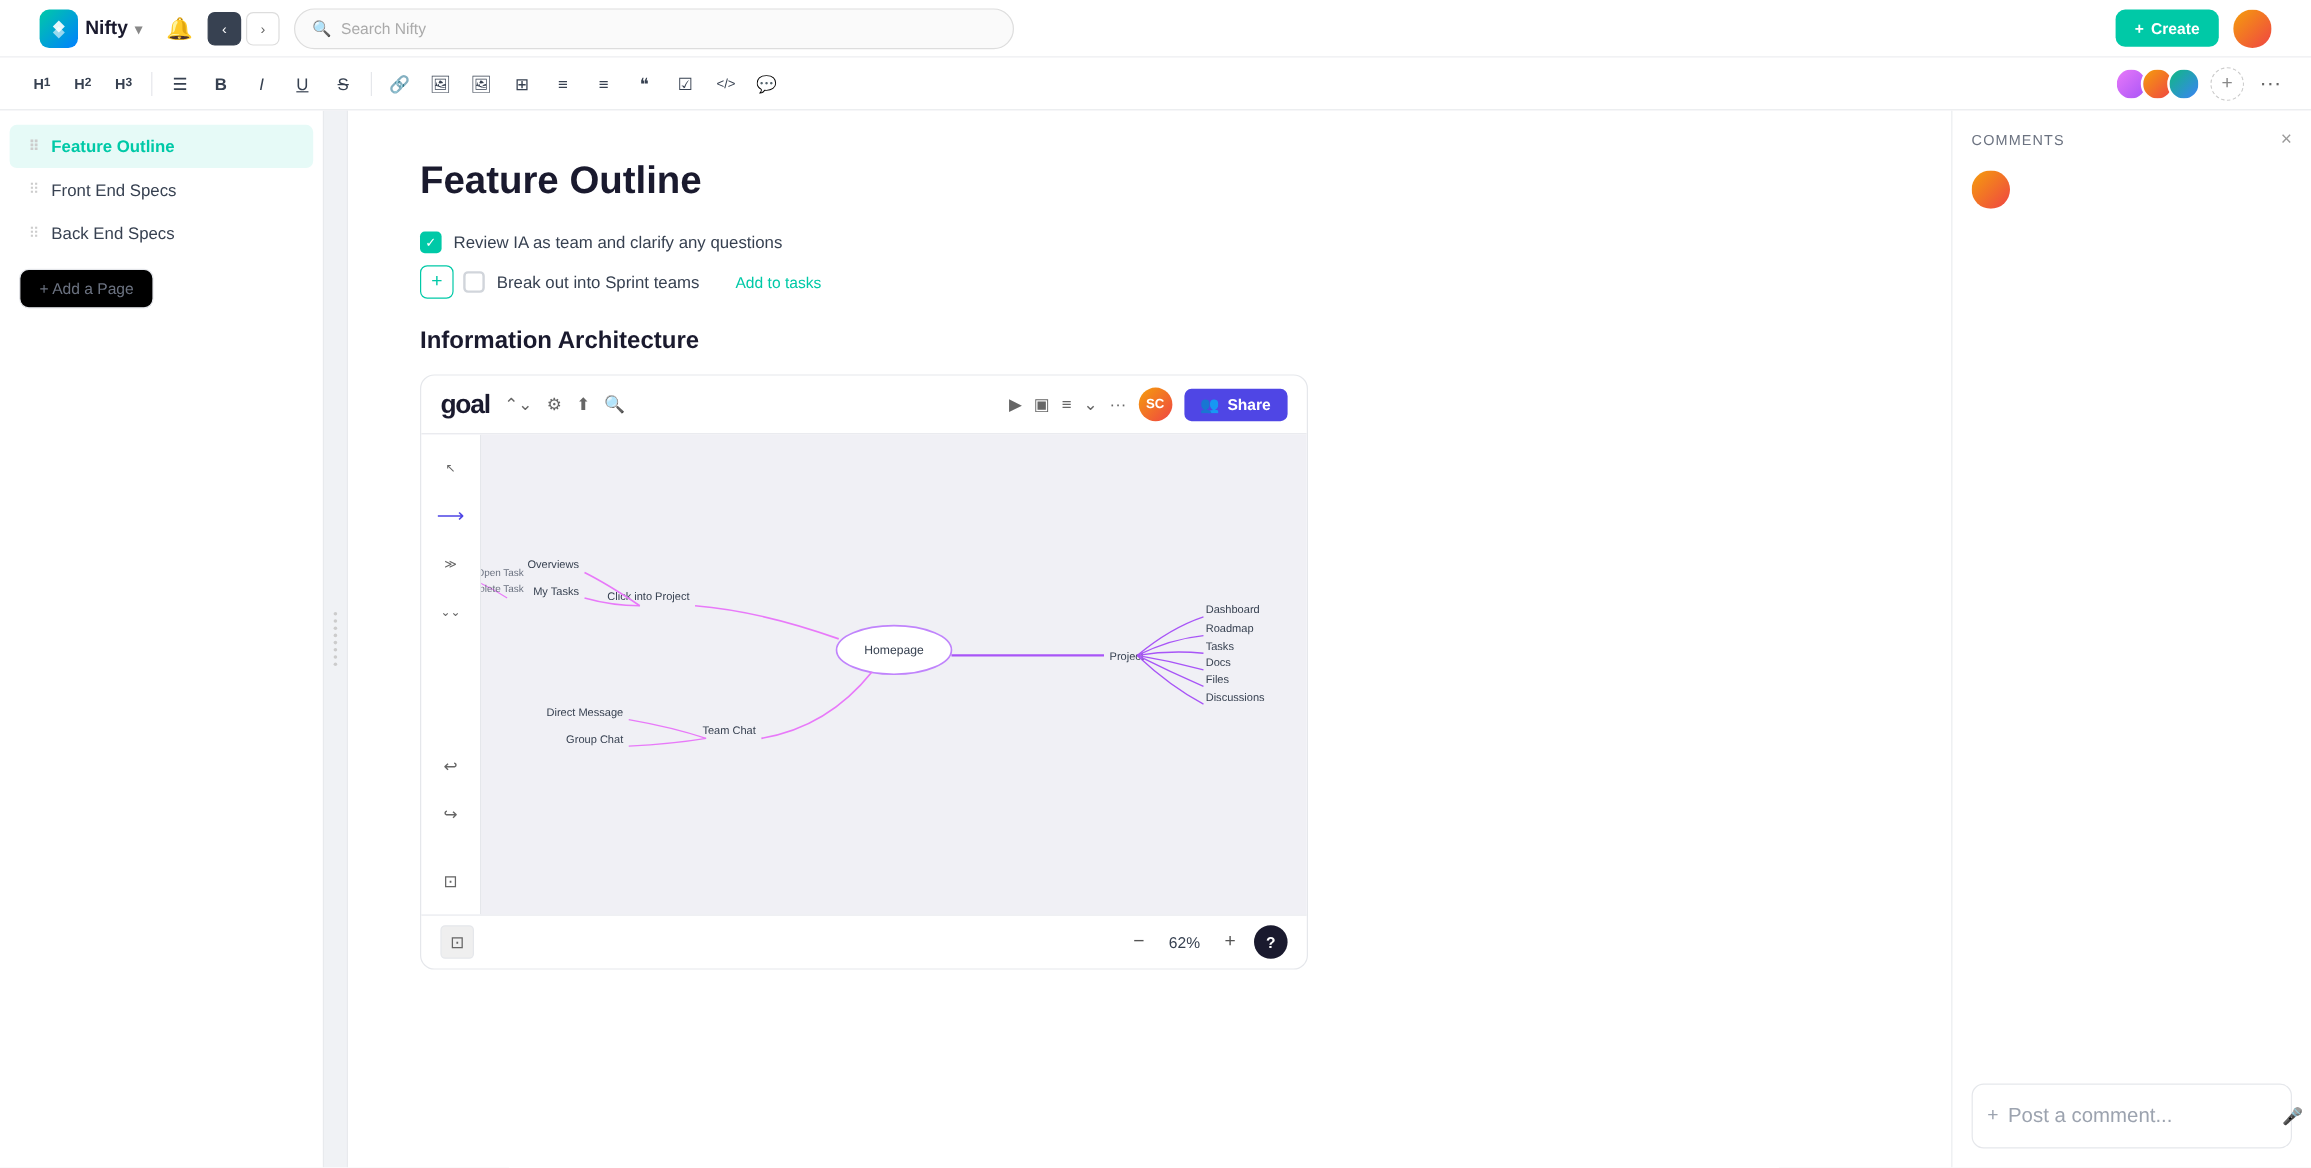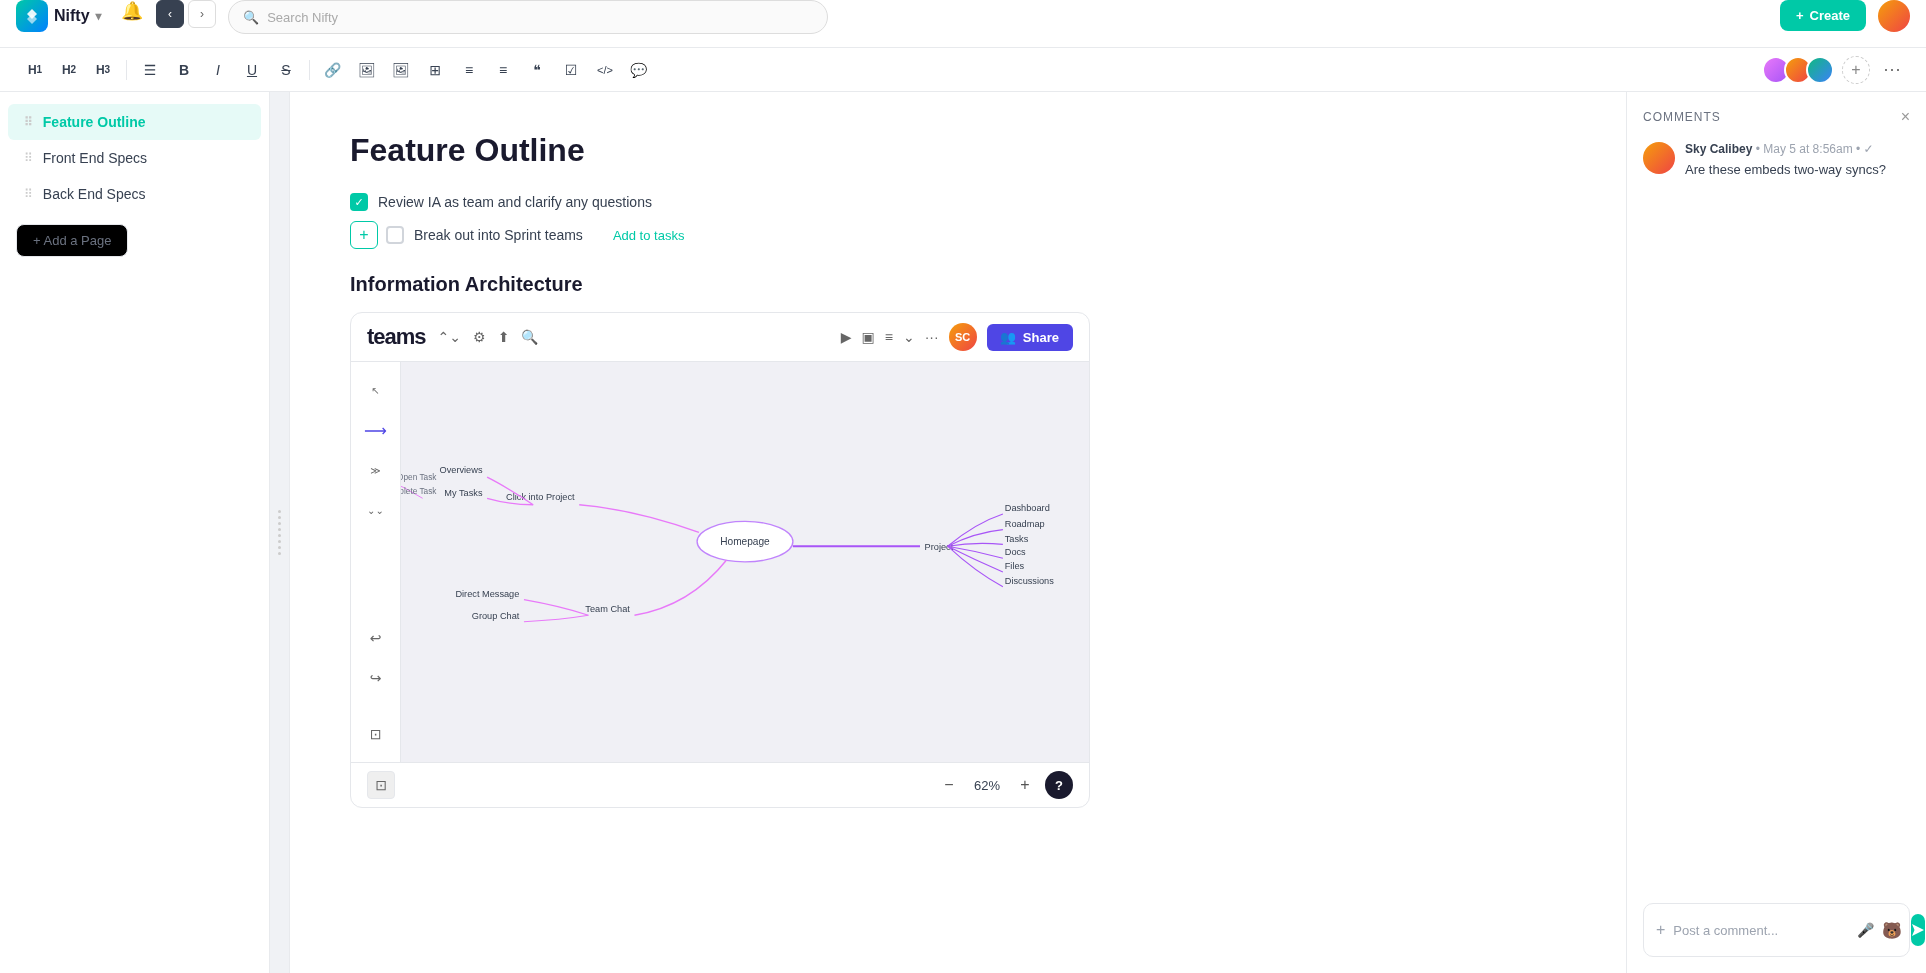--- a/index.html
+++ b/index.html
@@ -1,21 +1,21 @@
 <!DOCTYPE html>
 <html><head>
   <meta charset="utf-8">
   <style>
     * { box-sizing: border-box; margin: 0; padding: 0; }
     body { font-family: -apple-system, BlinkMacSystemFont, 'Segoe UI', sans-serif; background: #f5f6f8; height: 973px; overflow: hidden; display: flex; flex-direction: column; }
 
     
     .top-nav {
-      display: flex; align-items: flex-start; background: #fff; border-bottom: 1px solid #e8eaed;
-      padding: 0 16px; height: 48px; gap: 12px; flex-shrink: 0;
+      display: flex; align-items: center; background: #fff; border-bottom: 1px solid #e8eaed;
+      padding: 0 33px; height: 48px; gap: 12px; flex-shrink: 0;
     }
     .nav-logo { display: flex; align-items: center; gap: 6px; font-weight: 700; font-size: 16px; color: #1a1a2e; }
     .logo-icon { width: 32px; height: 32px; background: linear-gradient(135deg, #00c9a7, #0080ff); border-radius: 8px; display: flex; align-items: center; justify-content: center; color: white; font-size: 14px; }
     .nav-chevron { color: #888; font-size: 12px; }
     .nav-bell { font-size: 18px; color: #666; cursor: pointer; margin-left: 8px; }
     .nav-arrows { display: flex; gap: 4px; }
     .nav-arrow-btn { width: 28px; height: 28px; border: 1px solid #ddd; border-radius: 6px; display: flex; align-items: center; justify-content: center; cursor: pointer; color: #666; background: #fff; font-size: 12px; }
     .nav-arrow-btn.active { background: #374151; color: #fff; border-color: #374151; }
     .search-bar {
       flex: 1; max-width: 600px; height: 34px; border: 1px solid #ddd; border-radius: 20px;
@@ -103,21 +103,21 @@
     .comment-item { display: flex; gap: 10px; margin-bottom: 16px; }
     .comment-avatar { width: 32px; height: 32px; border-radius: 50%; flex-shrink: 0; overflow: hidden; }
     .comment-av-img { width: 100%; height: 100%; background: linear-gradient(135deg, #f59e0b, #ef4444); }
     .comment-body { flex: 1; }
     .comment-meta { font-size: 12px; color: #374151; margin-bottom: 4px; }
     .comment-meta strong { font-weight: 600; }
     .comment-meta span { color: #9ca3af; }
     .comment-text { font-size: 13px; color: #374151; line-height: 1.5; }
     .comment-input-area { margin-top: auto; border: 1px solid #e5e7eb; border-radius: 10px; padding: 10px 12px; display: flex; align-items: center; gap: 8px; }
     .comment-input-plus { color: #9ca3af; font-size: 16px; cursor: pointer; }
-    .comment-input { flex: 1; border: none; outline: none; font-size: 13px; color: #374151; background: transparent; }
+    .comment-input { flex: 1; border: none; outline: none; font-size: 17px; color: #374151; background: transparent; }
     .comment-input::placeholder { color: #9ca3af; }
     .comment-mic { color: #9ca3af; font-size: 14px; cursor: pointer; }
     .comment-emoji { font-size: 16px; cursor: pointer; }
     .comment-send { width: 32px; height: 32px; border-radius: 8px; background: #00c9a7; border: none; cursor: pointer; display: flex; align-items: center; justify-content: center; color: white; font-size: 14px; }
 
     
     .mindmap-svg { width: 100%; height: 100%; }
   </style>
 </head>
 <body>
@@ -229,21 +229,21 @@
         <span>Break out into Sprint teams</span>
         <a class="add-task-link">Add to tasks</a>
       </div>
     </div>
 
     <h2 class="section-title">Information Architecture</h2>
 
     <div class="miro-embed">
 
       <div class="miro-toolbar">
-        <span class="miro-logo">teams</span>
+        <span class="miro-logo">goal</span>
         <span class="miro-toolbar-icon">⌃⌄</span>
         <span class="miro-toolbar-icon">⚙</span>
         <span class="miro-toolbar-icon">⬆</span>
         <span class="miro-toolbar-icon">🔍</span>
         <div class="miro-toolbar-divider"></div>
         <div class="miro-toolbar-right">
           <span style="font-size:14px;color:#666;cursor:pointer;">▶</span>
           <span style="font-size:14px;color:#666;cursor:pointer;">▣</span>
           <span style="font-size:14px;color:#666;cursor:pointer;">≡</span>
           <span style="font-size:14px;color:#666;cursor:pointer;">⌄</span>
@@ -339,29 +339,20 @@
   <div class="comments-panel">
     <div class="comments-header">
       <span class="comments-title">COMMENTS</span>
       <button class="comments-close">×</button>
     </div>
 
     <div class="comment-item">
       <div class="comment-avatar">
         <div class="comment-av-img"></div>
       </div>
-      <div class="comment-body">
-        <div class="comment-meta">
-          <strong>Sky Calibey</strong>
-          <span> • </span>
-          <span>May 5 at 8:56am</span>
-          <span> • ✓</span>
-        </div>
-        <div class="comment-text">Are these embeds two-way syncs?</div>
-      </div>
     </div>
 
     <div class="comment-input-area">
       <span class="comment-input-plus">+</span>
       <input class="comment-input" type="text" placeholder="Post a comment..." style="">
       <span class="comment-mic">🎤</span>
       <span class="comment-emoji">🐻</span>
       <button class="comment-send">
         <svg width="14" height="14" viewBox="0 0 14 14" fill="none">
           <path d="M13 7L1 1l2.5 6L1 13l12-6z" fill="white"></path>

